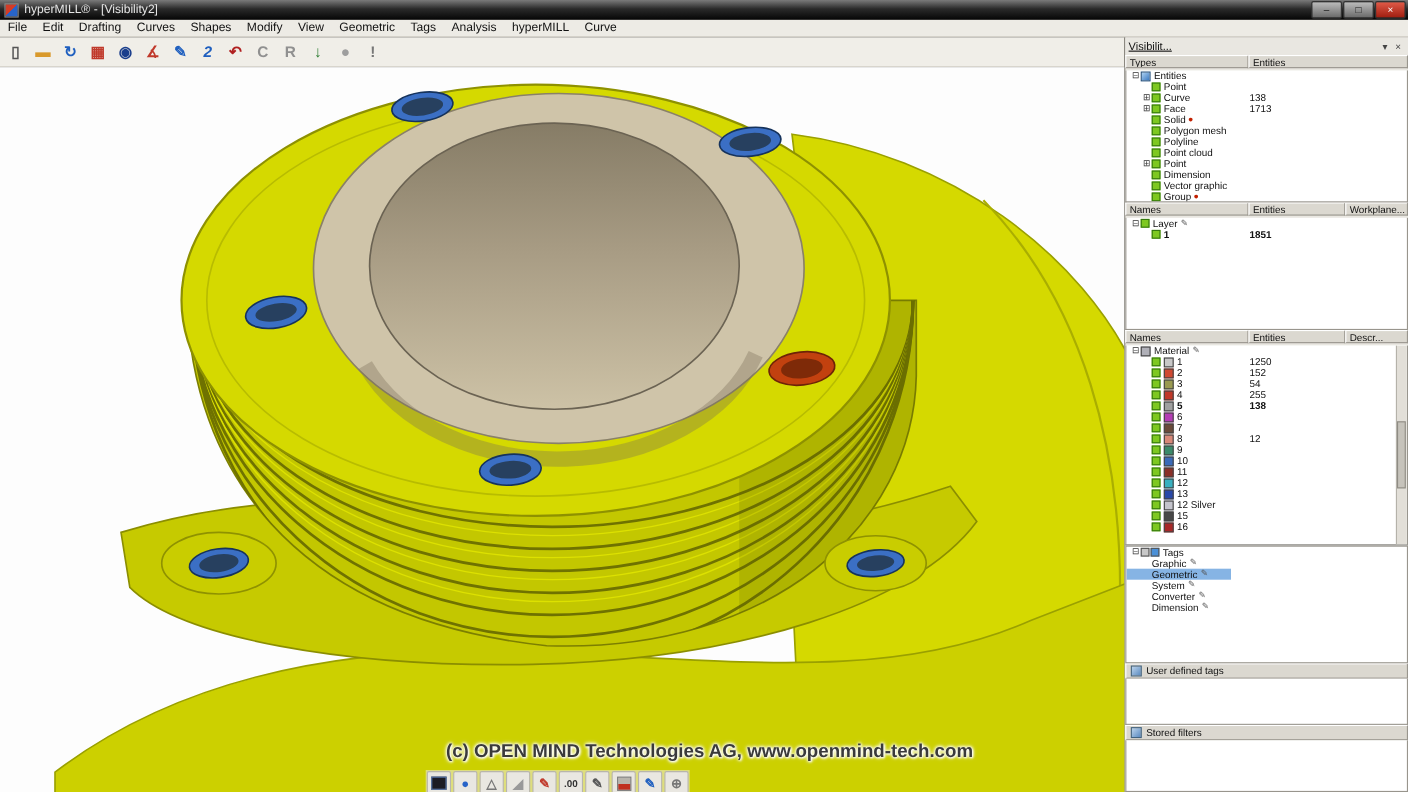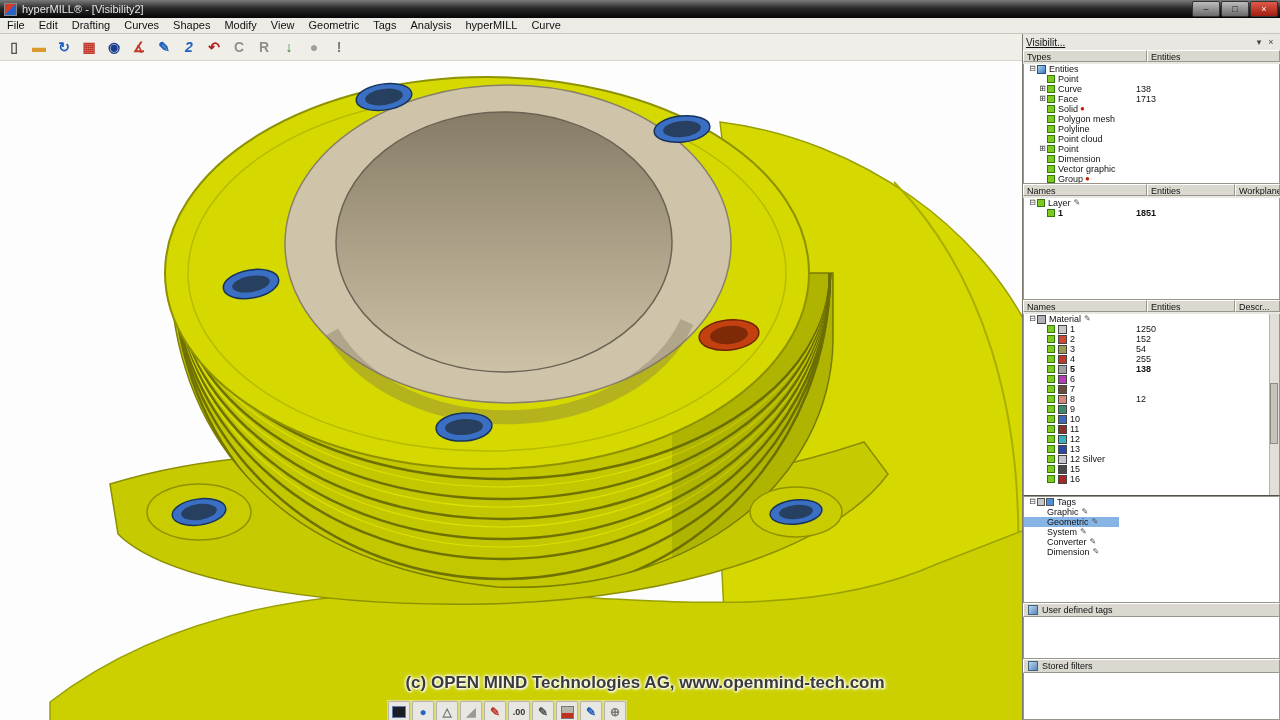--- a/index.html
+++ b/index.html
@@ -48,21 +48,21 @@
 
   
   .panel{width:258px;background:#e9e7e1;border-left:1px solid #7d7a72;
     display:flex;flex-direction:column;font-size:9px;color:#111;box-sizing:border-box;}
   .panel-header{height:16px;display:flex;align-items:center;padding:0 3px;background:#e9e7e1;}
   .panel-header .ph-title{flex:1;font-size:10px;text-decoration:underline;}
   .ph-icon{width:12px;text-align:center;color:#444;font-size:9px;}
   .cols{height:14px;display:flex;flex:0 0 14px;}
   .cols span{display:block;height:12px;line-height:12px;padding:0 3px;background:#dbd8d0;
     border:1px solid;border-color:#fff #98958d #98958d #fff;box-sizing:border-box;overflow:hidden;white-space:nowrap;}
-  .c1{width:124px;} .c2{width:88px;} .c3{flex:1;}
+  .c1{width:112px;} .c2{width:88px;} .c3{flex:1;}
   .list{background:#fff;border:1px solid #98958d;border-top:none;overflow:hidden;position:relative;box-sizing:border-box;}
   #typesList{height:120px;flex:0 0 120px;}
   #namesList{height:102px;flex:0 0 102px;}
   #materialWrap{height:182px;flex:0 0 182px;border-bottom:1px solid #55524a;}
   #tagsList{height:107px;flex:0 0 107px;border-top:1px solid #98958d;}
   .section-bar{height:14px;flex:0 0 14px;display:flex;align-items:center;gap:4px;padding:0 4px;
     background:#dbd8d0;border:1px solid;border-color:#fff #98958d #98958d #fff;box-sizing:border-box;}
   .section-bar .sq{width:8px;height:8px;background:linear-gradient(135deg,#bcd4ec,#5a8ac0);border:1px solid #41627e;}
   #userTagsArea{height:42px;flex:0 0 42px;}
   #storedFiltersArea{height:48px;flex:1;}

